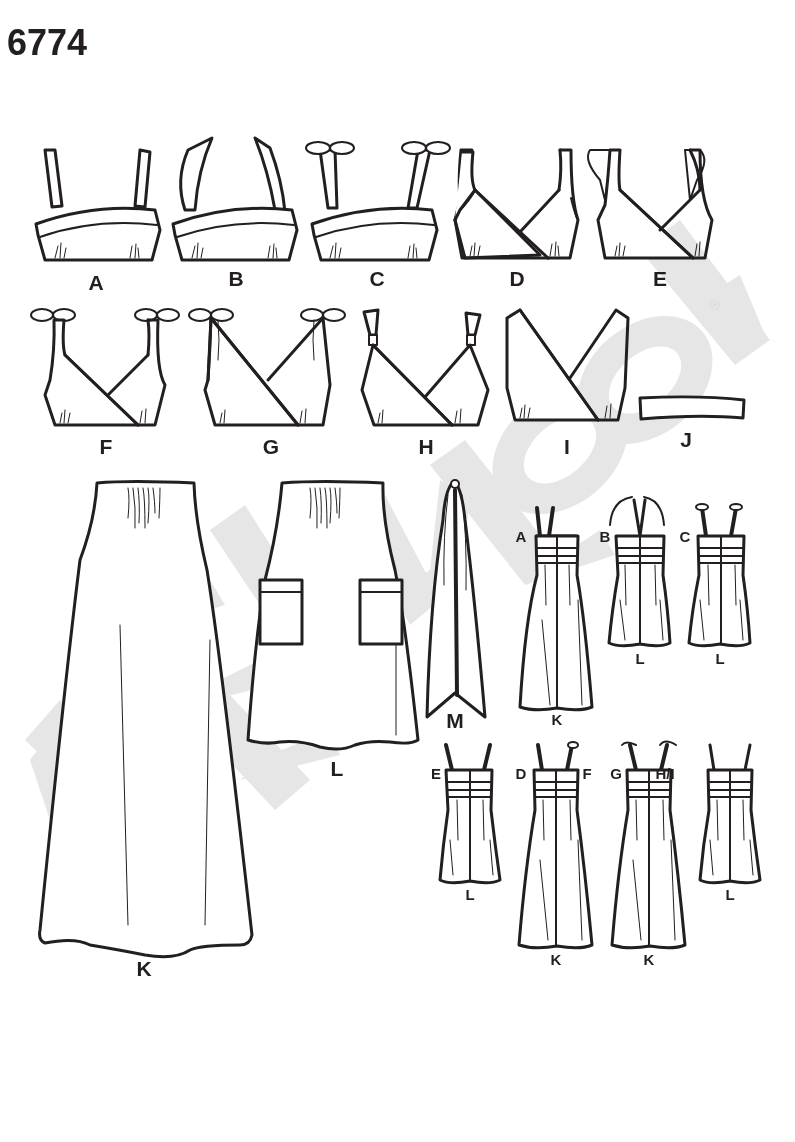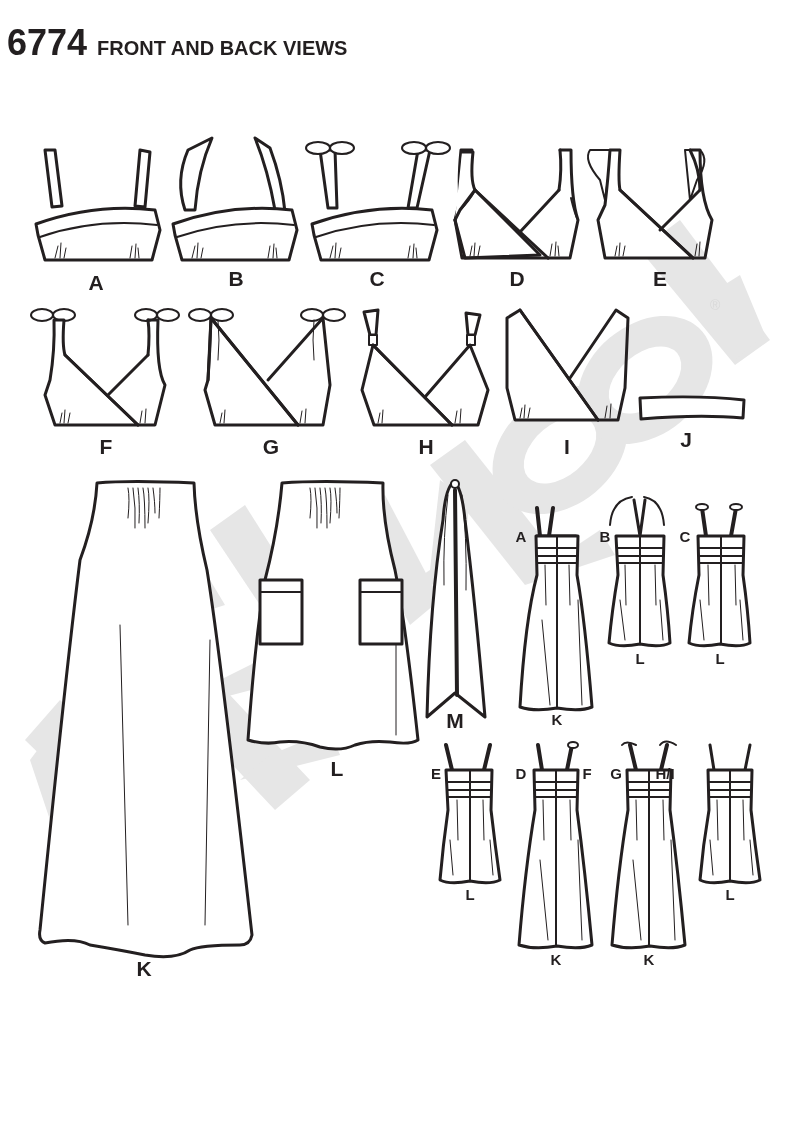--- a/index.html
+++ b/index.html
@@ -42,21 +42,20 @@
   </g>
   <g fill="#ffffff">
     <ellipse cx="560" cy="450" rx="42" ry="26" transform="rotate(-40 560 450)"></ellipse>
     <ellipse cx="645" cy="380" rx="42" ry="26" transform="rotate(-40 645 380)"></ellipse>
   </g>
   <text x="710" y="310" font-size="14" fill="#d9d9d9" font-family="Liberation Sans, sans-serif">®</text>
 </svg>
 
 <div class="header">
   <span class="pattern-no">6774</span>
-  <span class="header-title">FRONT AND BACK VIEWS</span>
 </div>
 
 <svg class="art" width="795" height="1142" viewBox="0 0 795 1142" fill="none" stroke="#231f20" stroke-linejoin="round" stroke-linecap="round">
 
   <g stroke-width="3">
     <path d="M45,150 L55,150 L62,206 L52,207 Z" fill="#fff"></path>
     <path d="M140,150 L150,152 L145,207 L135,206 Z" fill="#fff"></path>
     <path d="M36,224 Q95,203 155,210 L160,230 L152,260 L45,260 L38,235 Z" fill="#fff"></path>
     <path d="M40,237 Q95,218 157,225" stroke-width="2"></path>
     <g stroke-width="1">

